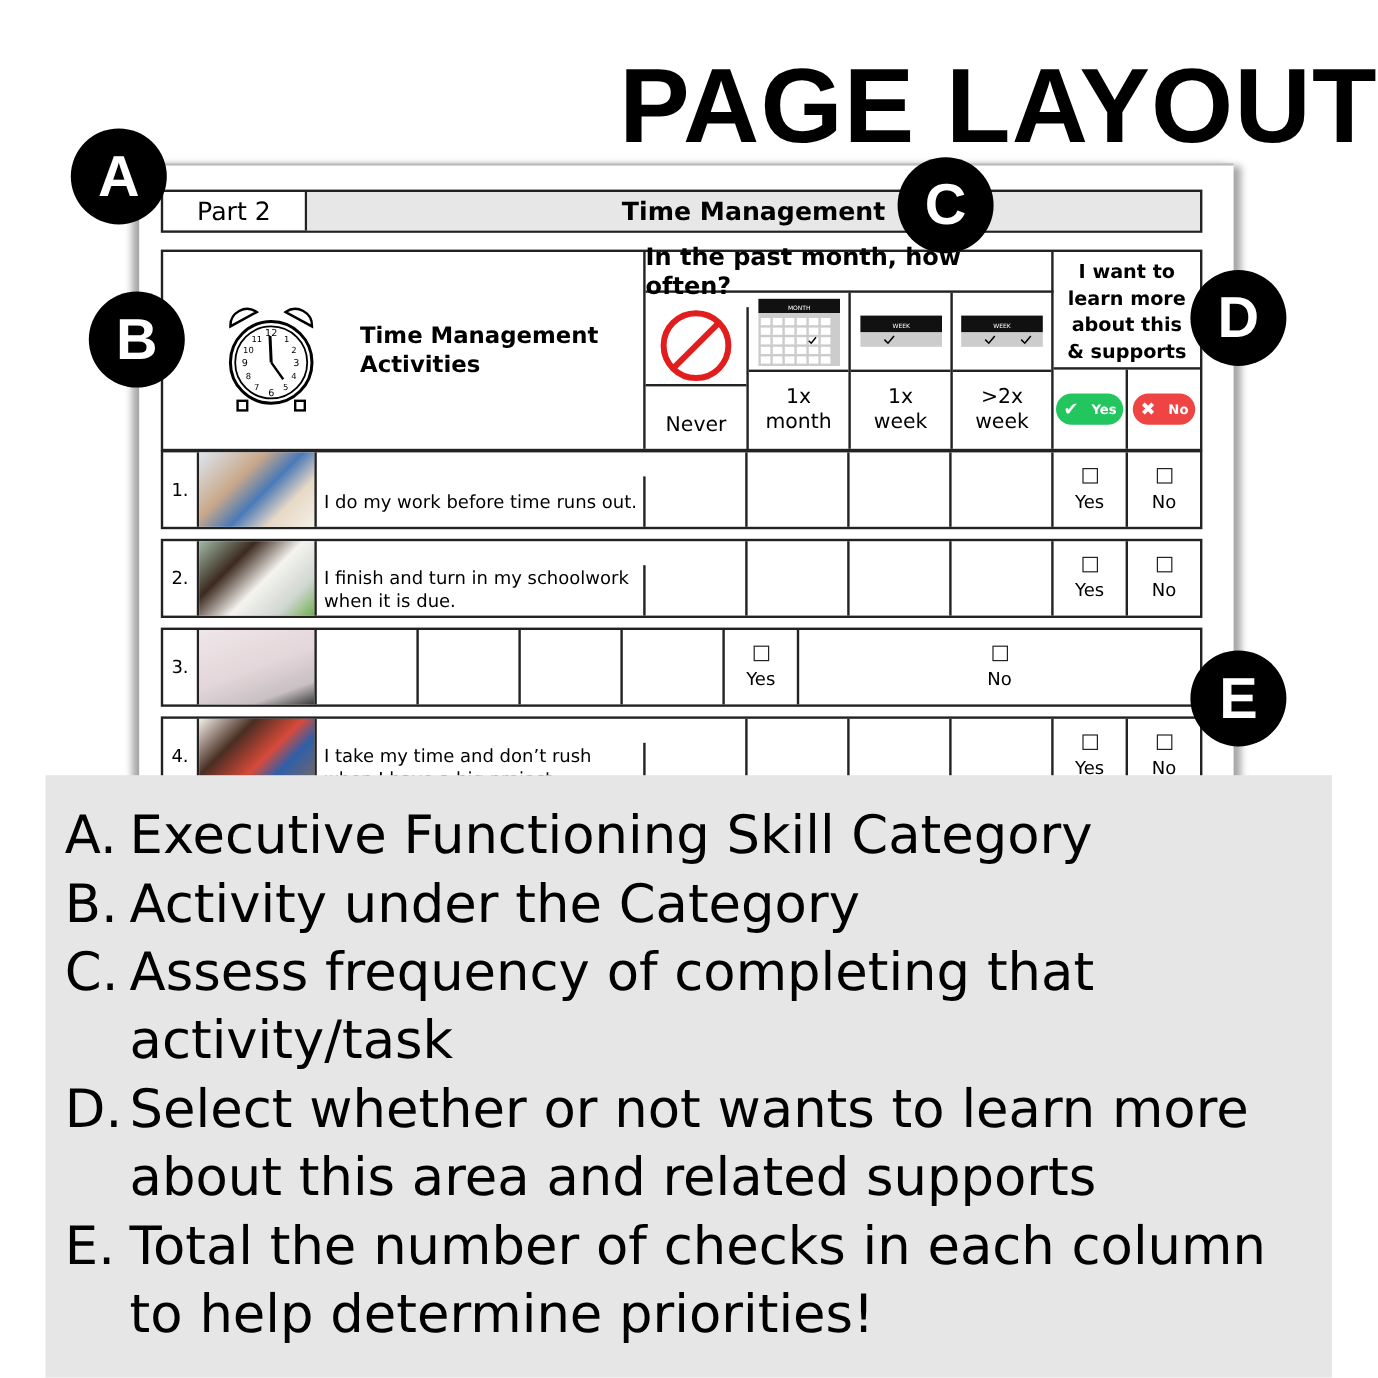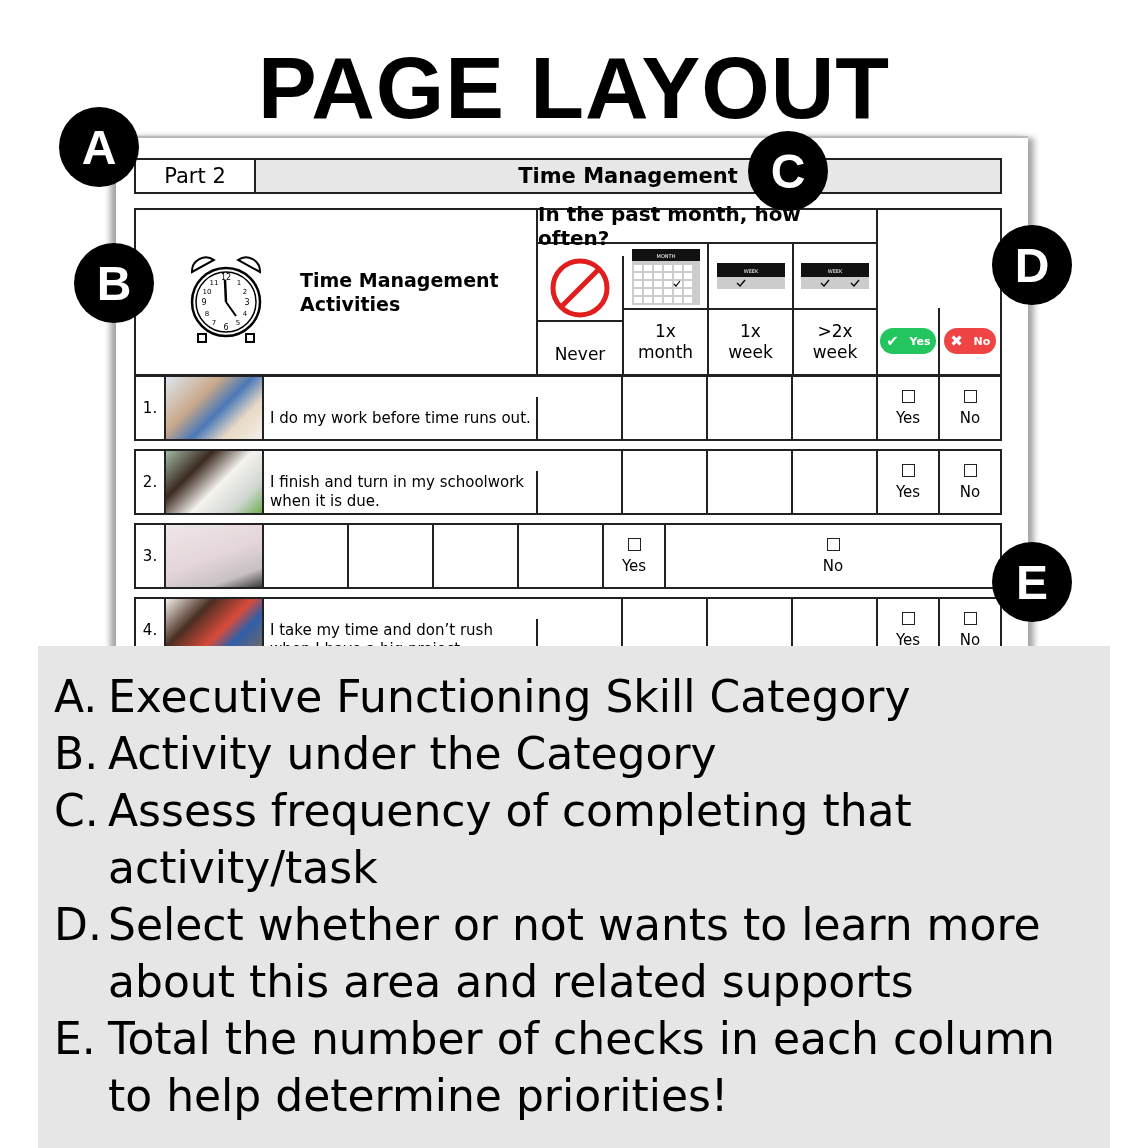--- a/index.html
+++ b/index.html
@@ -1,17 +1,17 @@
 <!DOCTYPE html>
 <html><head>
   <meta charset="utf-8">
   <style>
     * { box-sizing: border-box; margin: 0; padding: 0; }
     body { width: 1148px; height: 1148px; background: #ffffff; position: relative; overflow: hidden; font-family: "DejaVu Sans", sans-serif; color: #000; }
-    .title { position: absolute; top: 38px; left: 0; width: 1148px; text-align: center; font-family: "Liberation Sans", sans-serif; font-weight: 900; font-size: 88px; letter-spacing: 1px; line-height: 100px; }
+    .title { position: absolute; top: 38px; left: 0; width: 1148px; text-align: right; font-family: "Liberation Sans", sans-serif; font-weight: 900; font-size: 88px; letter-spacing: 1px; line-height: 100px; }
     .sheet { position: absolute; left: 116px; top: 136px; width: 912px; height: 520px; background: #fff; box-shadow: -6px 2px 6px rgba(0,0,0,0.35), 6px 2px 6px rgba(0,0,0,0.35); border-top: 2px solid #bbb; }
     .part-bar { position: absolute; left: 134px; top: 158px; width: 868px; height: 36px; border: 2px solid #222; display: flex; }
     .part-label { width: 120px; border-right: 2px solid #222; font-size: 21px; display: flex; align-items: center; justify-content: center; }
     .part-title { flex: 1; background: #e7e7e7; font-weight: bold; font-size: 21px; display: flex; align-items: center; justify-content: center; }
     .hdr { position: absolute; left: 134px; top: 208px; width: 868px; height: 168px; border: 2px solid #222; }
     .hdr-left { position: absolute; left: 0; top: 0; width: 402px; height: 164px; border-right: 2px solid #222; }
     .clock { position: absolute; left: 48px; top: 40px; width: 84px; width: 84px; }
     .act-title { position: absolute; left: 164px; top: 58px; font-weight: bold; font-size: 19px; line-height: 24px; }
     .freq-head { position: absolute; left: 402px; top: 0; width: 340px; height: 34px; border-bottom: 2px solid #222; border-right: 2px solid #222; font-weight: bold; font-size: 20px; display: flex; align-items: center; justify-content: center; }
     .freq-col { position: absolute; top: 34px; height: 130px; border-right: 2px solid #222; }
@@ -162,20 +162,26 @@
         <path d="M22 22 L25 25 L30 19" stroke="#000" fill="none" stroke-width="1.3"></path>
         <path d="M52 22 L55 25 L60 19" stroke="#000" fill="none" stroke-width="1.3"></path>
       </svg>
     </div>
     <div class="freq-lbl">
       <span>&gt;2x</span>
       <span>week</span>
     </div>
   </div>
 
+  <div class="learn-head">
+    <div>I want to</div>
+    <div>learn more</div>
+    <div>about this</div>
+    <div>&amp; supports</div>
+  </div>
   <div class="yn-head" style="left:742px;width:62px;border-right:2px solid #222;">
     <div class="pill" style="background:#22c55e;">
       <span class="dot">✔</span>
       <span>Yes</span>
     </div>
   </div>
   <div class="yn-head" style="left:804px;width:60px;">
     <div class="pill" style="background:#ef4444;">
       <span class="dot">✖</span>
       <span>No</span>

